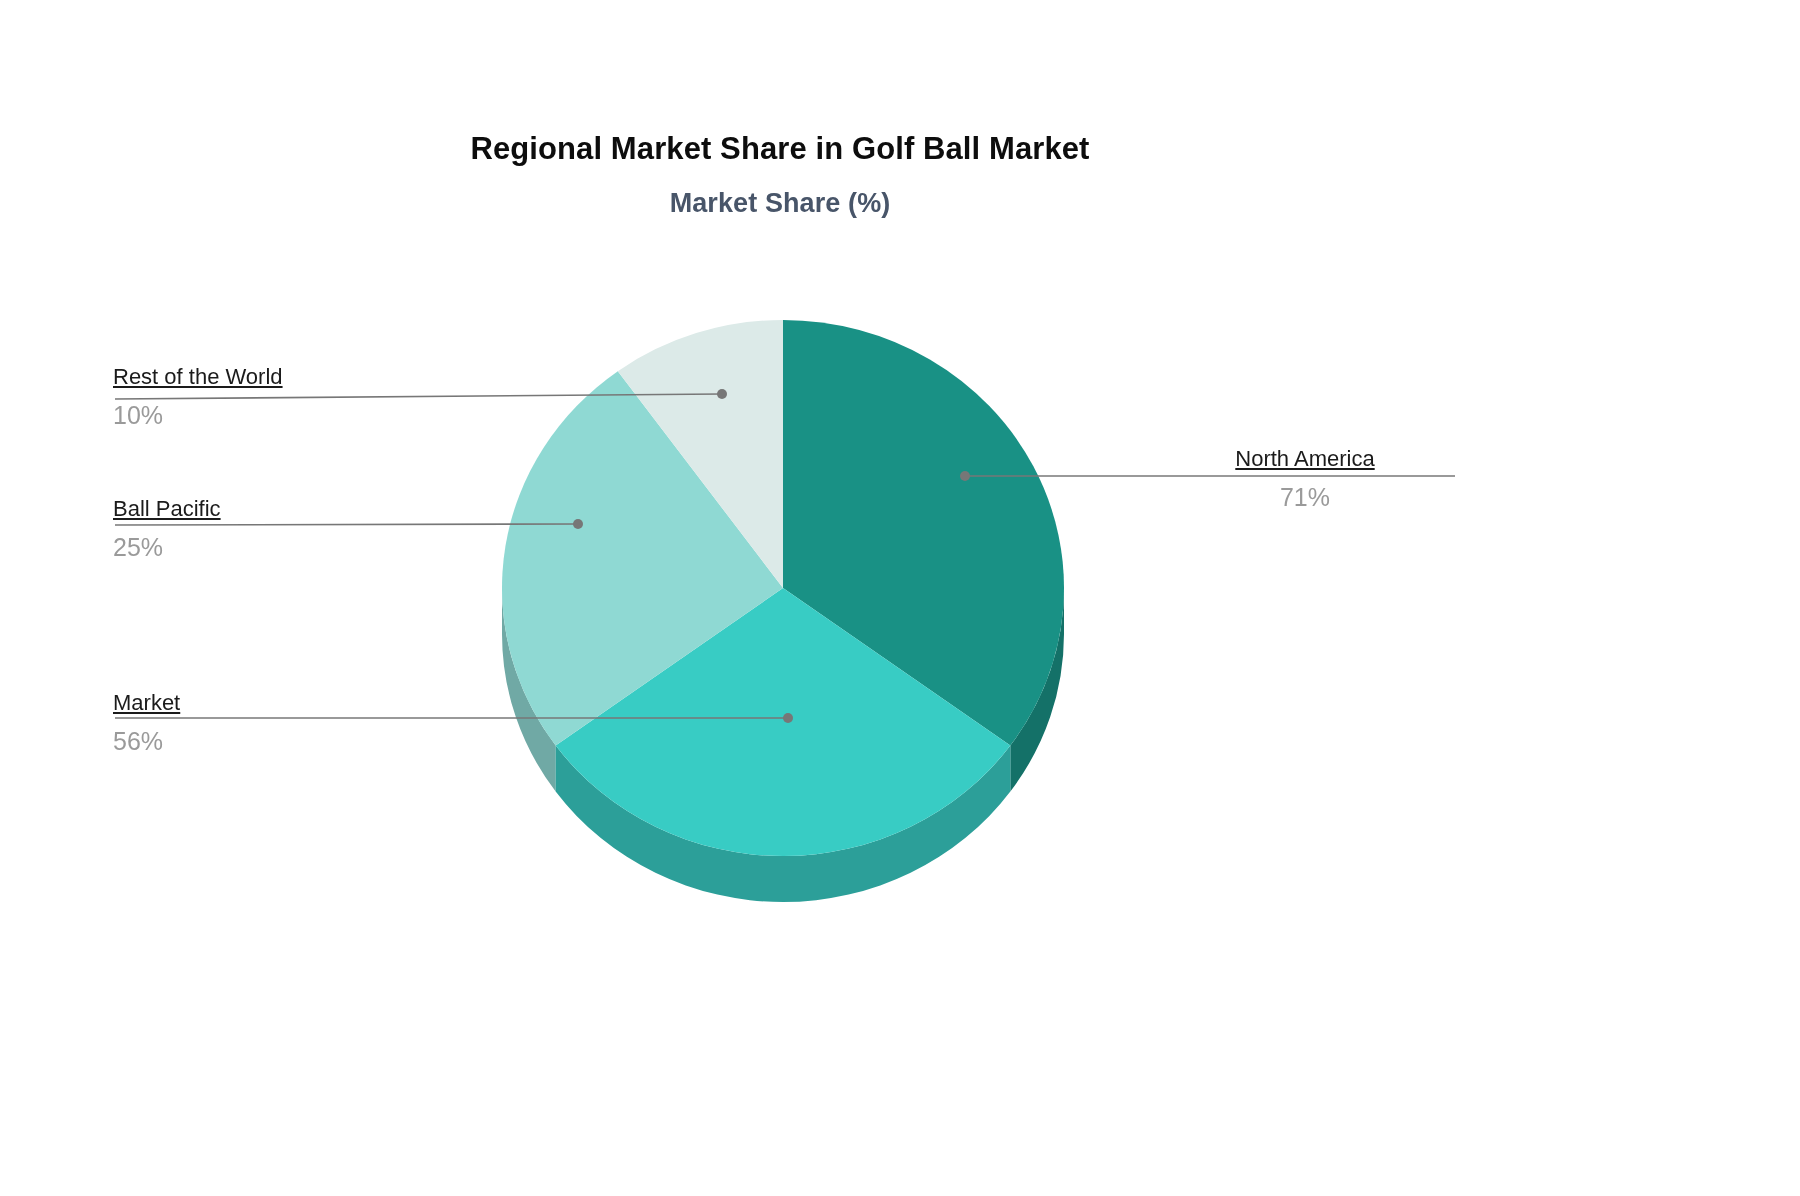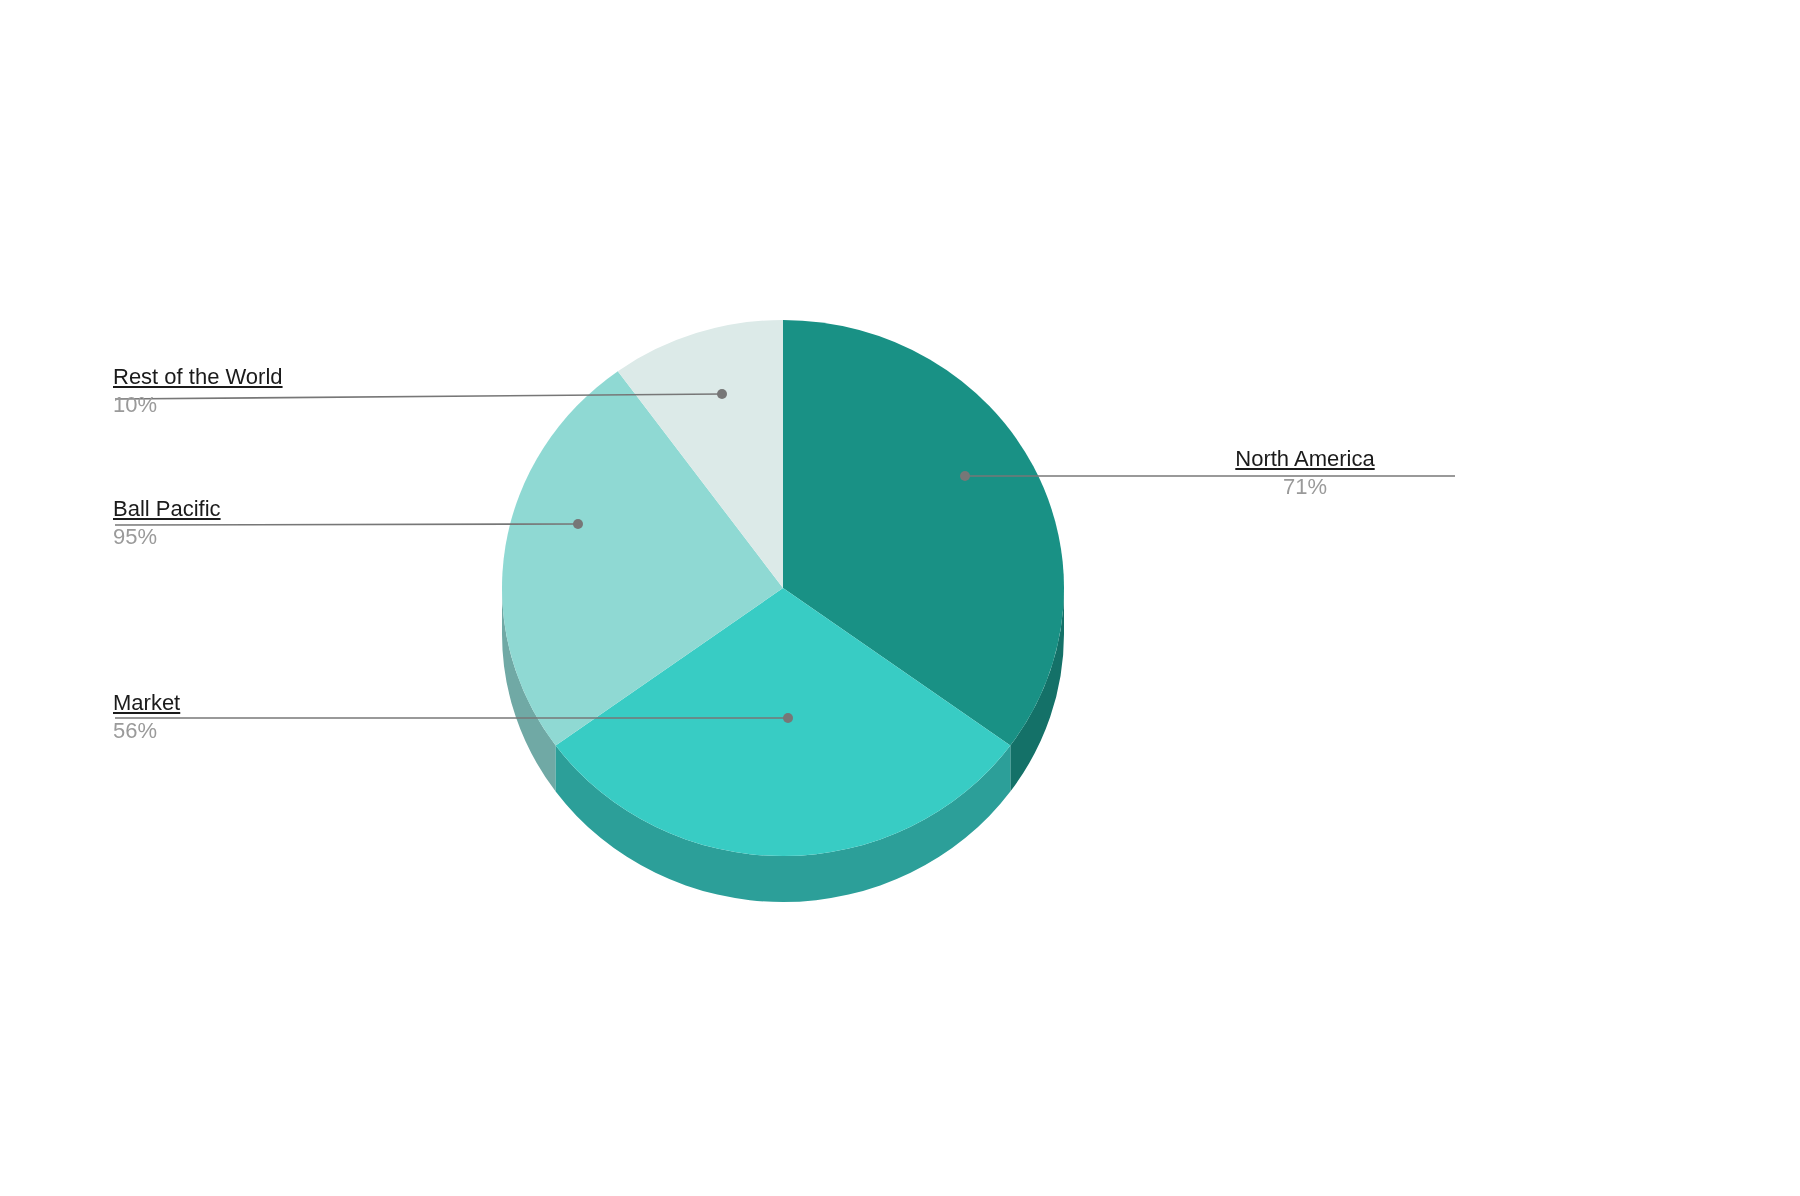--- a/index.html
+++ b/index.html
@@ -61,24 +61,24 @@
     position: absolute;
     white-space: nowrap;
   }
   .callout .cat {
     font-size: 22px;
     color: #1b1b1b;
     line-height: 1.25;
     text-decoration: underline;
   }
   .callout .val {
-    font-size: 22px;
+    font-size: 25px;
     color: #9a9a9a;
     line-height: 1.25;
-    margin-top: 0;
+    margin-top: 9px;
   }
   .callout.left { text-align: left; }
   .callout.right { text-align: center; }
 
   #label-rest  { left: 113px; top: 363px; }
   #label-asia  { left: 113px; top: 495px; }
   #label-europe{ left: 113px; top: 689px; }
   #label-na    { left: 1155px; top: 445px; width: 300px; }
 
   
@@ -99,20 +99,24 @@
     letter-spacing: -1px;
     line-height: 1;
   }
   #amr-logo svg { position: absolute; left: 88px; top: 2px; }
 </style>
 </head>
 <body>
 
 <div id="chart-root">
 
+  <div class="title-block">
+    <div class="chart-title">Regional Market Share in Golf Ball Market</div>
+    <div class="chart-subtitle">Market Share (%)</div>
+  </div>
 
   <svg id="pie-svg" viewBox="0 0 1800 1196">
     <defs></defs>
 
     <g id="pie-depth">
 
       <path id="wall-asia" d="M 555.6662245806398 745.5264476143828 A 281 268 0 0 1 502 588 L 502 634 A 281 268 0 0 0 555.6662245806398 791.5264476143828 Z" fill="rgb(112,169,165)"></path>
 
       <path id="wall-na" d="M 1064 588 A 281 268 0 0 1 1010.3337754193603 745.5264476143827 L 1010.3337754193603 791.5264476143827 A 281 268 0 0 0 1064 634 Z" fill="rgb(20,113,104)"></path>
 
@@ -141,21 +145,21 @@
     </g>
   </svg>
 
   <div class="callout left" id="label-rest">
     <div class="cat">Rest of the World</div>
     <div class="val">10%</div>
   </div>
 
   <div class="callout left" id="label-asia">
     <div class="cat">Ball Pacific</div>
-    <div class="val">95%</div>
+    <div class="val">25%</div>
   </div>
 
   <div class="callout left" id="label-europe">
     <div class="cat">Market</div>
     <div class="val">56%</div>
   </div>
 
   <div class="callout right" id="label-na">
     <div class="cat">North America</div>
     <div class="val">71%</div>

